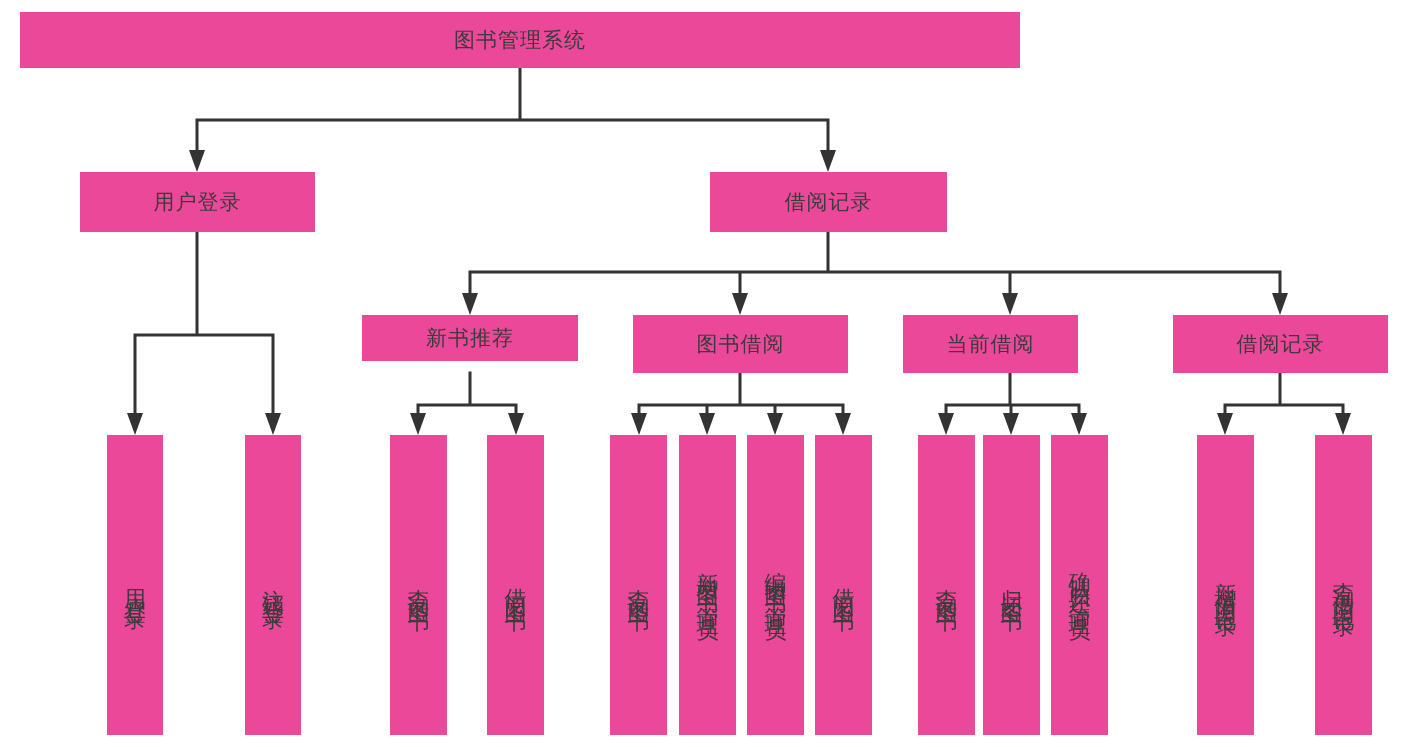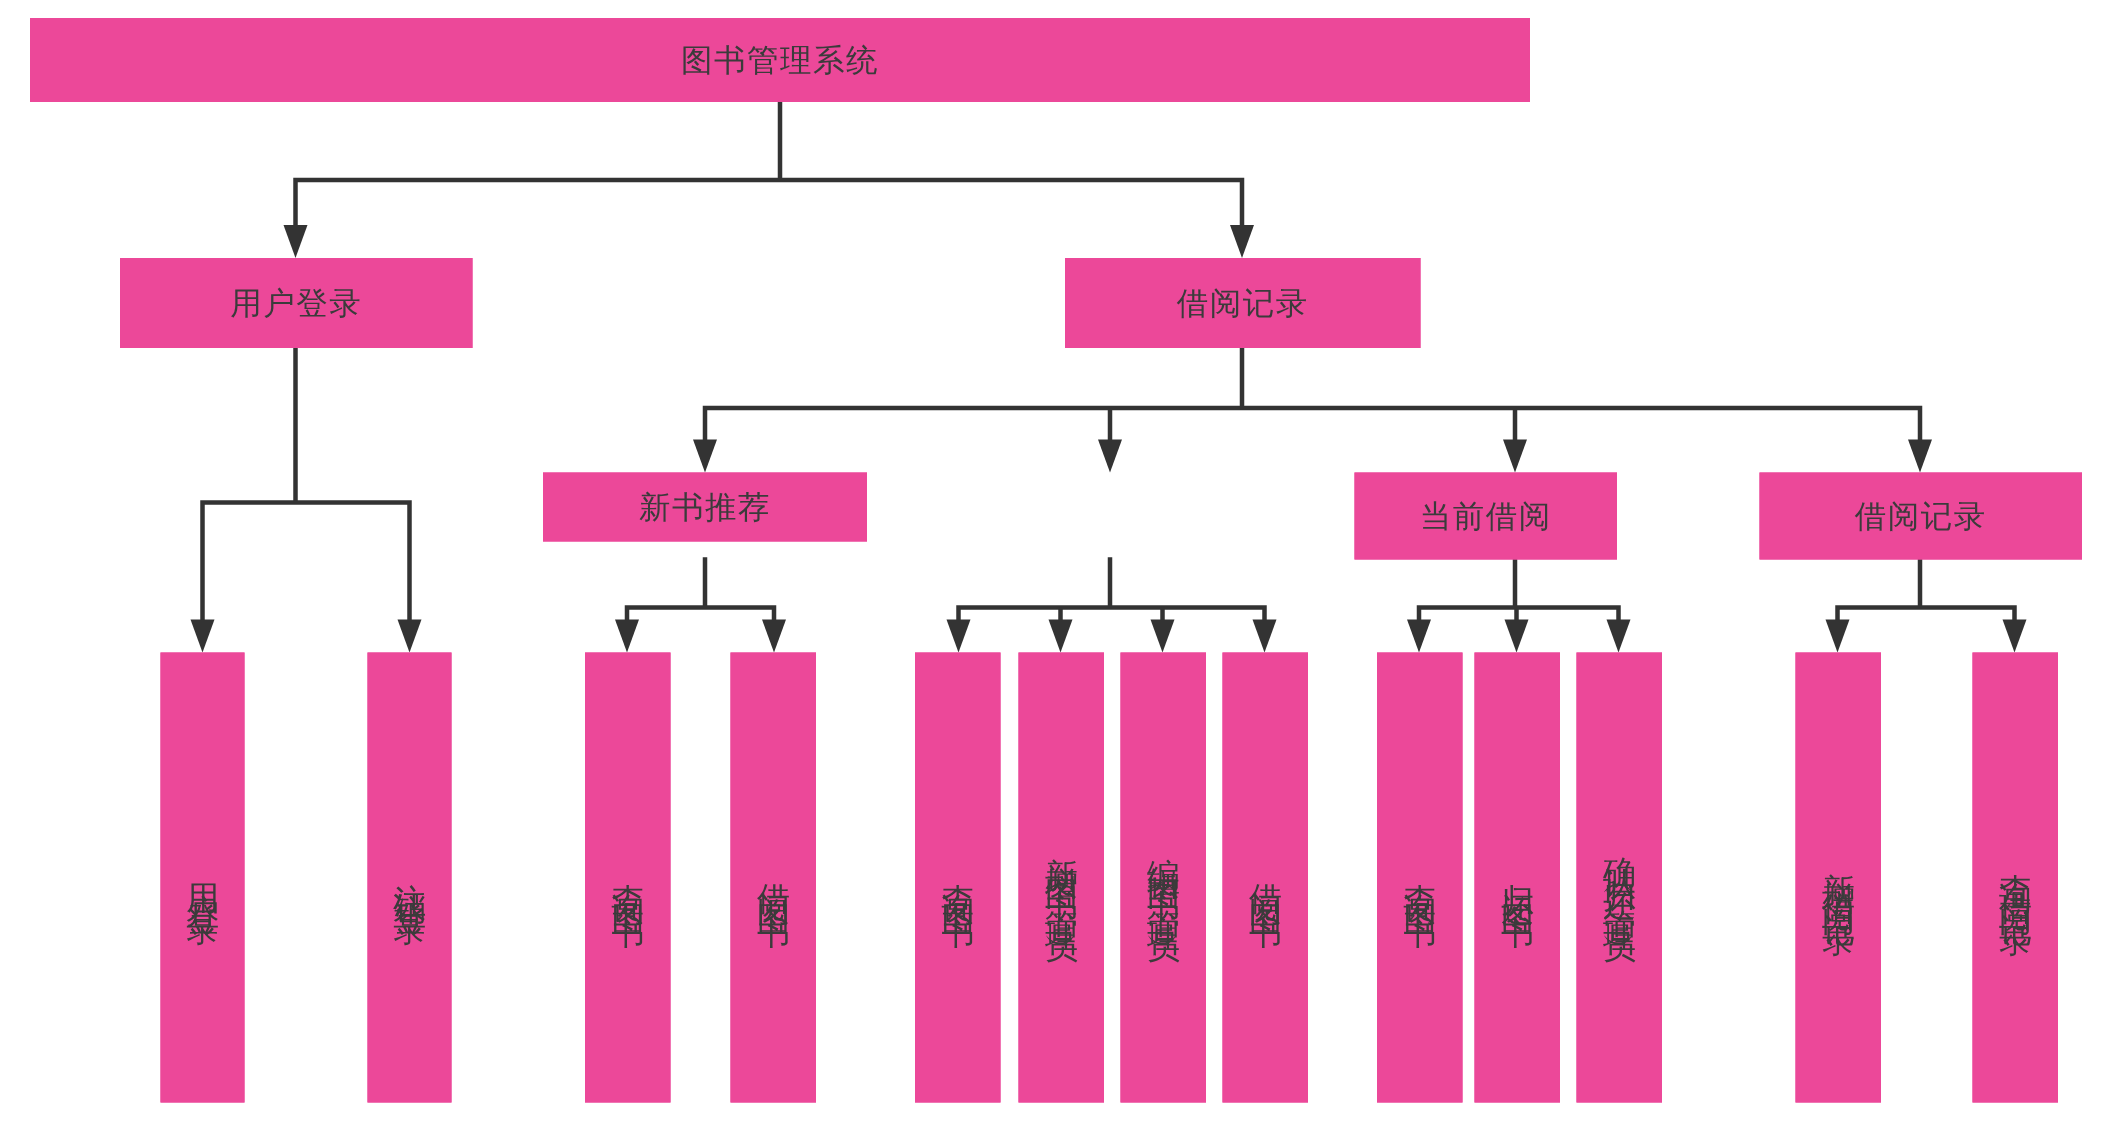--- a/index.html
+++ b/index.html
@@ -94,20 +94,21 @@
       <polygon points="1335,413 1351,413 1343,435"></polygon>
     </g>
   </svg>
 
   <div class="node" style="left:20px; top:12px; width:1000px; height:56px;">图书管理系统</div>
 
   <div class="node" style="left:80px; top:172px; width:235px; height:60px;">用户登录</div>
   <div class="node" style="left:710px; top:172px; width:237px; height:60px;">借阅记录</div>
 
   <div class="node" style="left:362px; top:315px; width:216px; height:46px;">新书推荐</div>
+  <div class="node" style="left:633px; top:315px; width:215px; height:58px;">图书借阅</div>
   <div class="node" style="left:903px; top:315px; width:175px; height:58px;">当前借阅</div>
   <div class="node" style="left:1173px; top:315px; width:215px; height:58px;">借阅记录</div>
 
   <div class="node leaf" style="left:107px; top:435px; width:56px; height:300px;">用户登录</div>
   <div class="node leaf" style="left:245px; top:435px; width:56px; height:300px;">注销登录</div>
 
   <div class="node leaf" style="left:390px; top:435px; width:57px; height:300px;">查询图书</div>
   <div class="node leaf" style="left:487px; top:435px; width:57px; height:300px;">借阅图书</div>
 
   <div class="node leaf" style="left:610px; top:435px; width:57px; height:300px;">查询图书</div>

